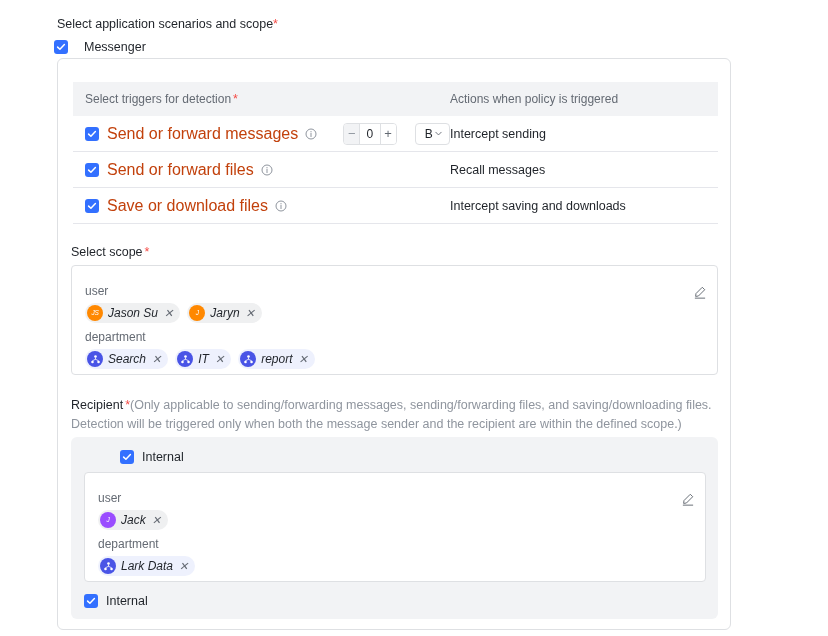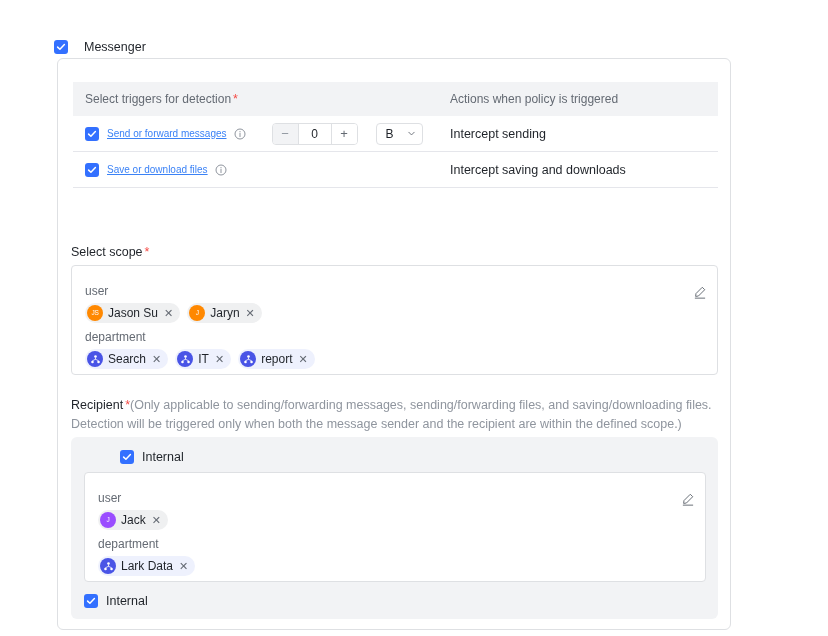--- a/index.html
+++ b/index.html
@@ -107,24 +107,23 @@
     align-items: center;
     gap: 8px;
   }
   .td.c2 {
     flex: 1;
     font-size: 12.5px;
     color: #1f2329;
     white-space: nowrap;
   }
   .trig-label {
-    font-size: 10px;
-    color: #3b82f6;
-    white-space: nowrap;
-    text-decoration: underline;
+    font-size: 16px;
+    color: #c2410c;
+    white-space: nowrap;
   }
   .info-icon {
     width: 12px; height: 12px;
     flex: none;
     display: inline-flex;
     align-items: center;
     justify-content: center;
     margin-left: -1px;
   }
 
@@ -223,20 +222,21 @@
 
   
   .tag {
     display: inline-flex;
     align-items: center;
     height: 20px;
     border-radius: 10px;
     padding: 0 7px 0 2px;
     gap: 5px;
     white-space: nowrap;
+    font-style: italic;
   }
   .tag.user { background: #eff0f1; }
   .tag.dept { background: #eef1fd; }
   .tag-text {
     font-size: 12px;
     color: #1f2329;
     line-height: 12px;
   }
   .tag-x {
     font-size: 11px;
@@ -309,20 +309,23 @@
     background: #ffffff;
     border: 1px solid #dee0e3;
     border-radius: 4px;
   }
 </style>
 </head>
 <body>
 
 <div class="page">
 
+  <div class="top-label">
+    <span>Select application scenarios and scope</span><span class="req-star">*</span>
+  </div>
 
   <div class="messenger-row">
     <span class="cbx">
       <svg width="10" height="10" viewBox="0 0 10 10" aria-hidden="true">
           <path d="M1.6 5.1 L3.9 7.3 L8.4 2.6" fill="none" stroke="#fff" stroke-width="1.5" stroke-linecap="round" stroke-linejoin="round"></path>
         </svg>
     </span>
     <span class="cbx-label">Messenger</span>
   </div>
 
@@ -362,20 +365,38 @@
             <span class="chev">
               <svg width="9" height="9" viewBox="0 0 10 10" aria-hidden="true">
                   <path d="M2 3.6 L5 6.6 L8 3.6" fill="none" stroke="#646a73" stroke-width="1" stroke-linecap="round" stroke-linejoin="round"></path>
                 </svg>
             </span>
           </span>
         </div>
         <div class="td c2">Intercept sending</div>
       </div>
 
+      <div class="tr">
+        <div class="td c1">
+          <span class="cbx">
+            <svg width="10" height="10" viewBox="0 0 10 10" aria-hidden="true">
+                <path d="M1.6 5.1 L3.9 7.3 L8.4 2.6" fill="none" stroke="#fff" stroke-width="1.5" stroke-linecap="round" stroke-linejoin="round"></path>
+              </svg>
+          </span>
+          <span class="trig-label">Send or forward files</span>
+          <span class="info-icon">
+            <svg width="12" height="12" viewBox="0 0 12 12" aria-hidden="true">
+                <circle cx="6" cy="6" r="5" fill="none" stroke="#8f959e" stroke-width="1"></circle>
+                <circle cx="6" cy="3.6" r="0.6" fill="#8f959e"></circle>
+                <path d="M6 5.2 L6 8.6" stroke="#8f959e" stroke-width="1" stroke-linecap="round"></path>
+              </svg>
+          </span>
+        </div>
+        <div class="td c2">Recall messages</div>
+      </div>
 
       <div class="tr">
         <div class="td c1">
           <span class="cbx">
             <svg width="10" height="10" viewBox="0 0 10 10" aria-hidden="true">
                 <path d="M1.6 5.1 L3.9 7.3 L8.4 2.6" fill="none" stroke="#fff" stroke-width="1.5" stroke-linecap="round" stroke-linejoin="round"></path>
               </svg>
           </span>
           <span class="trig-label">Save or download files</span>
           <span class="info-icon">

